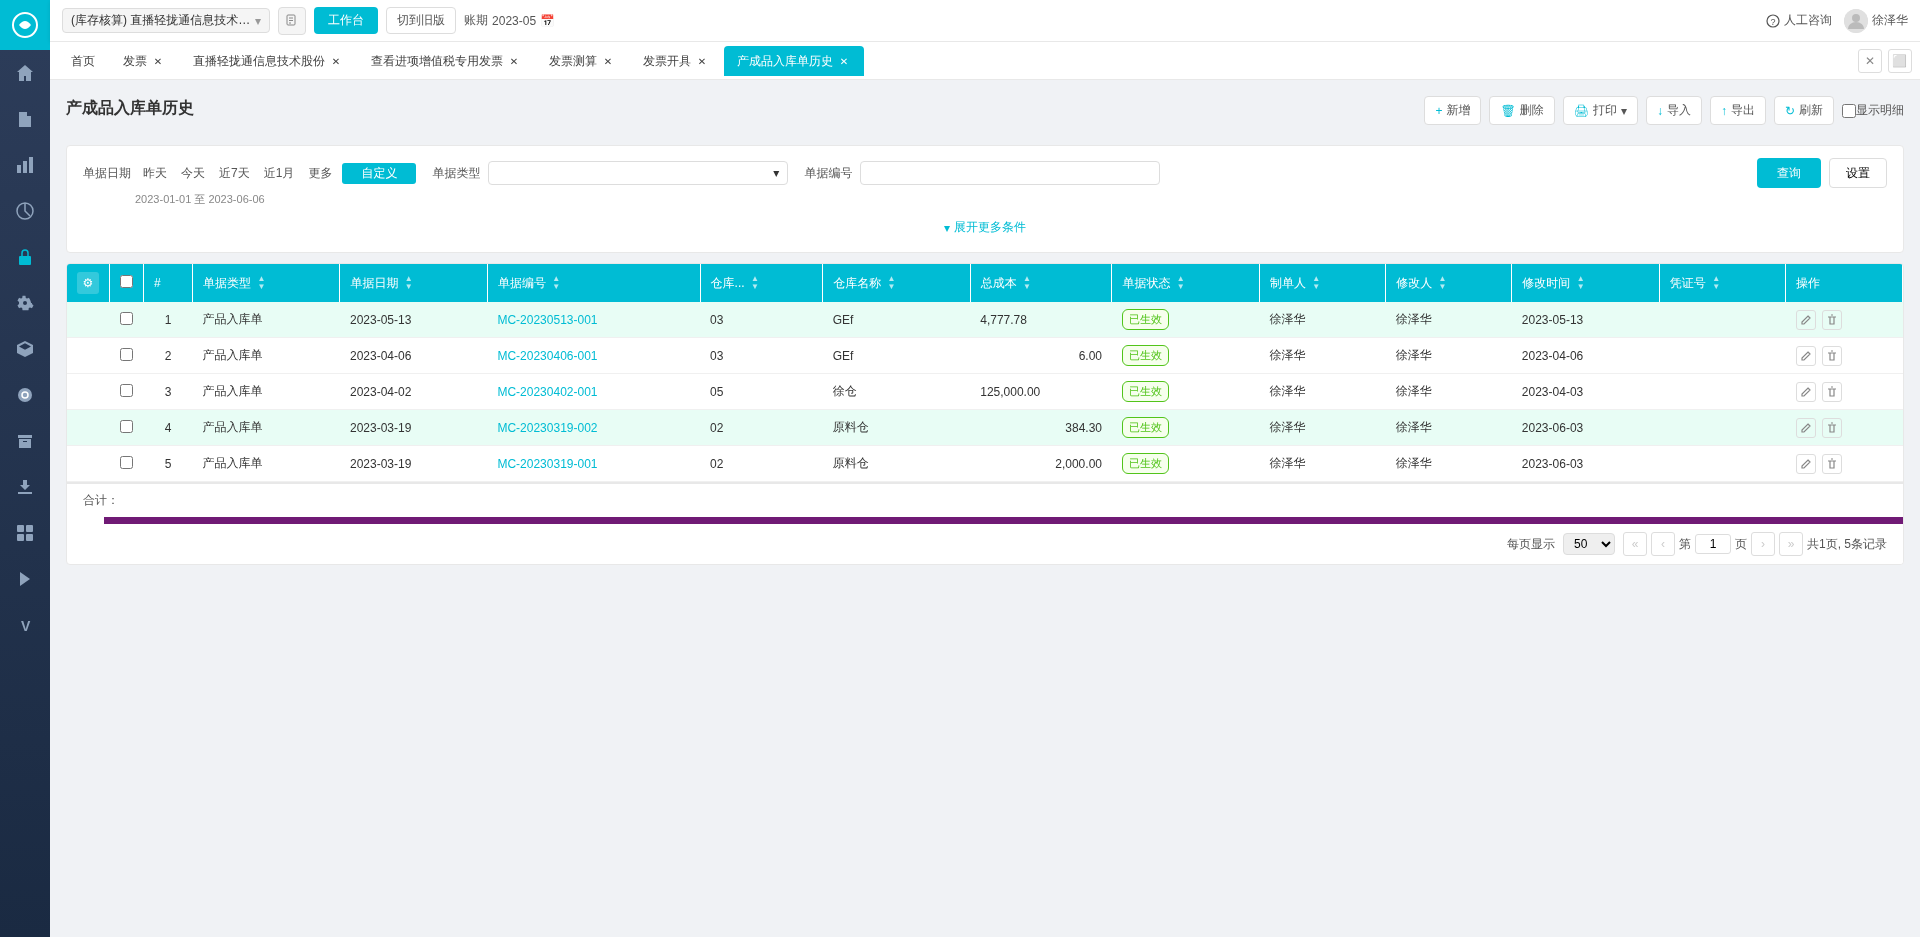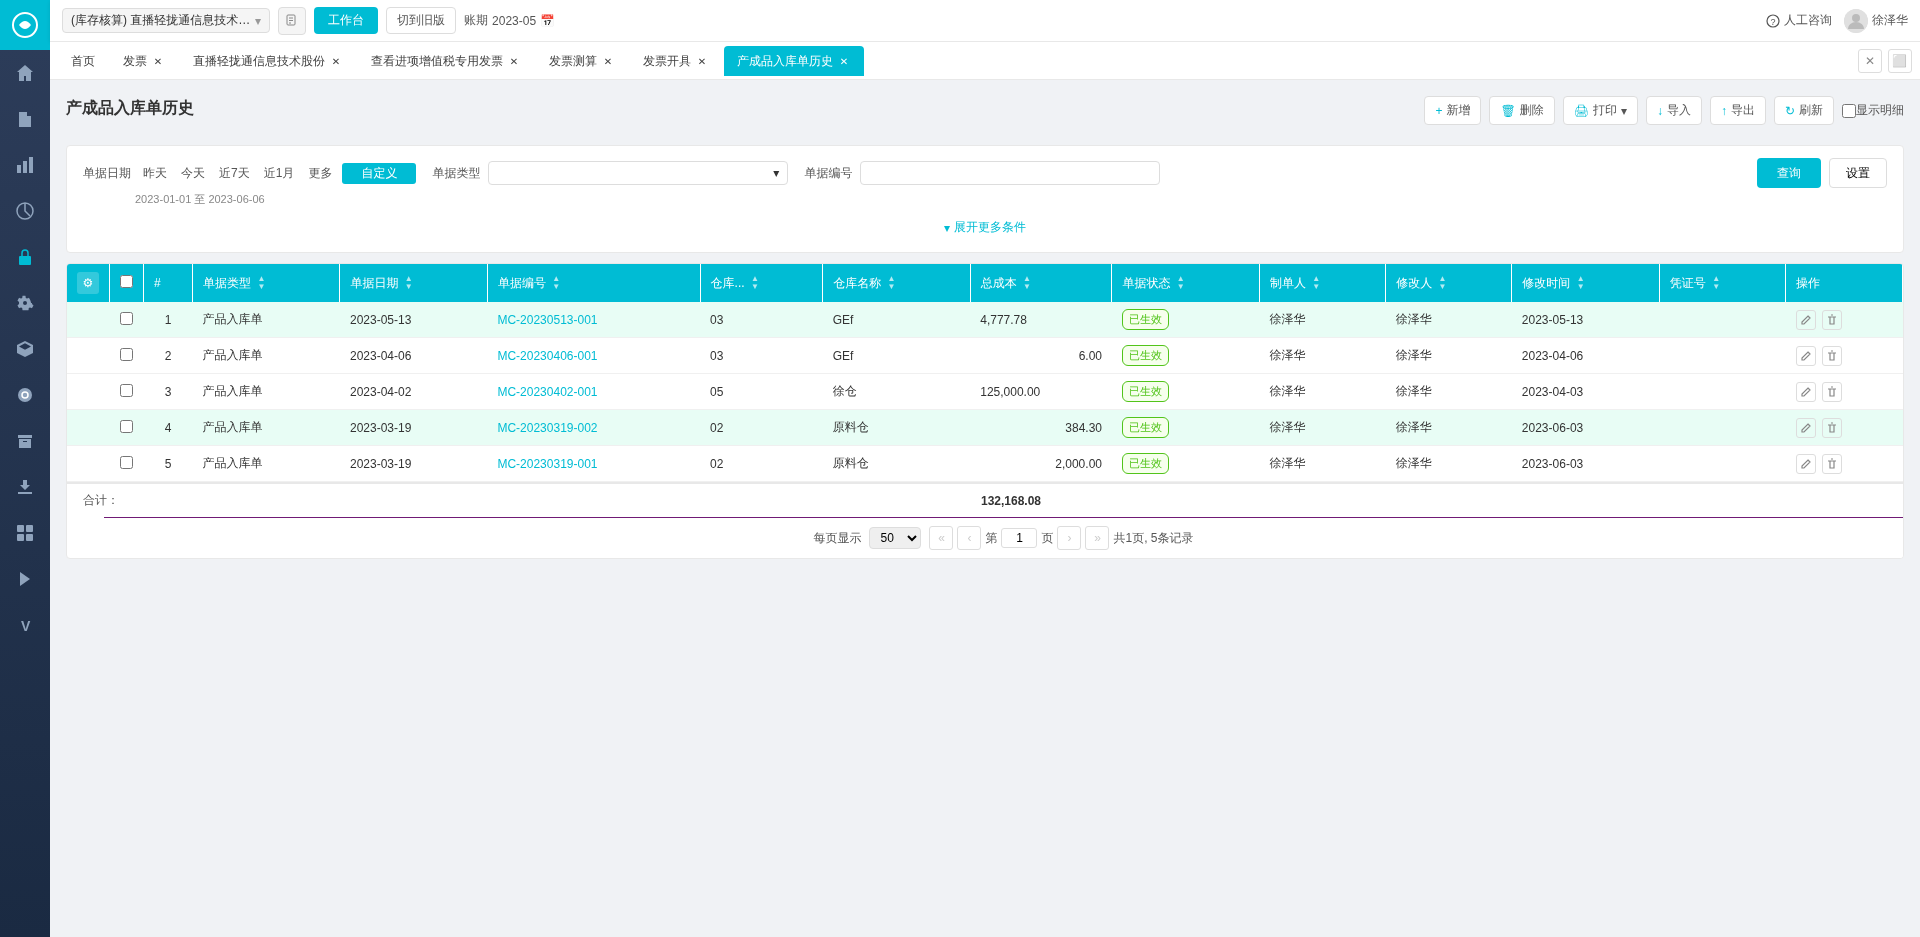--- a/index.html
+++ b/index.html
@@ -88,21 +88,21 @@
     .col-settings { width: 30px; text-align: center; }
     .col-checkbox { width: 30px; text-align: center; }
     .settings-icon-btn { width: 22px; height: 22px; background: rgba(255,255,255,0.2); border-radius: 3px; display: flex; align-items: center; justify-content: center; cursor: pointer; }
 
     
     .table-footer { background: #fff; border-top: 2px solid #e8e8e8; padding: 8px 16px; display: flex; align-items: center; }
     .footer-total-label { font-size: 12px; color: #555; margin-right: 16px; }
     .footer-total-value { font-size: 12px; color: #333; font-weight: bold; text-align: center; flex: 1; }
 
     
-    .pagination-bar { background: #fff; border-top: 1px solid #701a75; padding: 8px 16px; display: flex; align-items: center; justify-content: center; gap: 8px; margin-left: 37px; }
+    .pagination-bar { background: #fff; border-top: 7px solid #701a75; padding: 8px 16px; display: flex; align-items: center; justify-content: flex-end; gap: 8px; margin-left: 37px; }
     .page-size-label { font-size: 12px; color: #555; }
     .page-size-select { border: 1px solid #ddd; border-radius: 4px; padding: 2px 6px; font-size: 12px; width: 52px; }
     .page-nav { display: flex; align-items: center; gap: 4px; }
     .page-nav-btn { width: 24px; height: 24px; display: flex; align-items: center; justify-content: center; border: 1px solid #ddd; border-radius: 3px; cursor: pointer; color: #555; background: #fff; font-size: 12px; }
     .page-nav-btn.disabled { color: #ccc; cursor: not-allowed; }
     .page-input { width: 36px; border: 1px solid #ddd; border-radius: 3px; text-align: center; padding: 2px 4px; font-size: 12px; }
     .page-info { font-size: 12px; color: #555; }
     .current-page-label { font-size: 12px; color: #555; }
   </style>
 </head>
@@ -605,21 +605,20 @@
             </svg>
           </div>
         </div>
       </td>
     </tr>
             </tbody>
         </table>
 
         <div class="table-footer">
           <span class="footer-total-label">合计：</span>
-          <span class="footer-total-value">132,168.08</span>
         </div>
 
         <div class="pagination-bar">
           <span class="page-size-label">每页显示</span>
           <select class="page-size-select">
             <option value="50">50</option>
             <option value="100">100</option>
             <option value="200">200</option>
           </select>
           <div class="page-nav">

